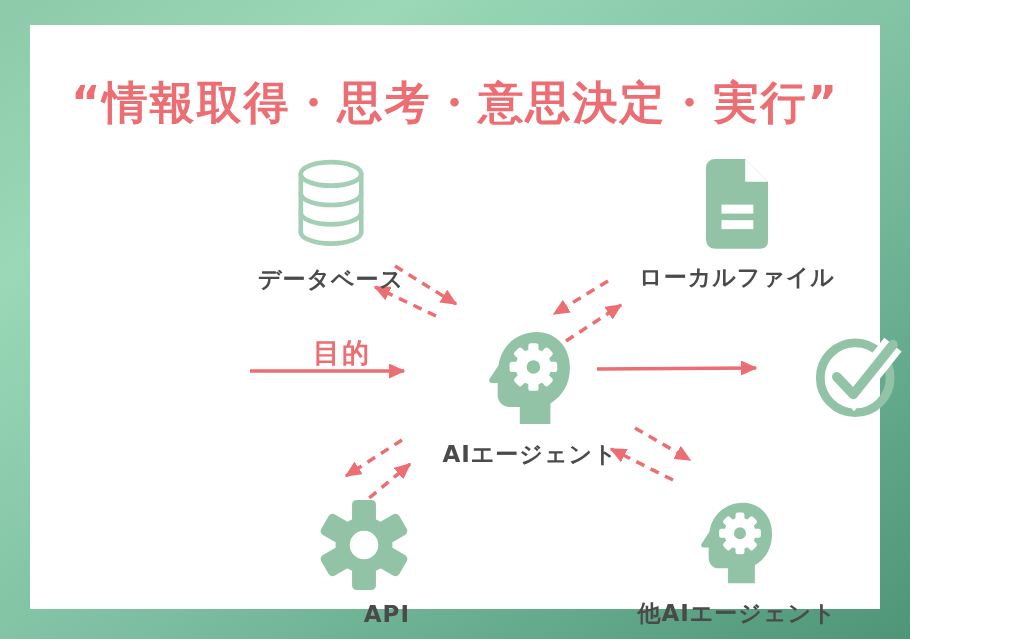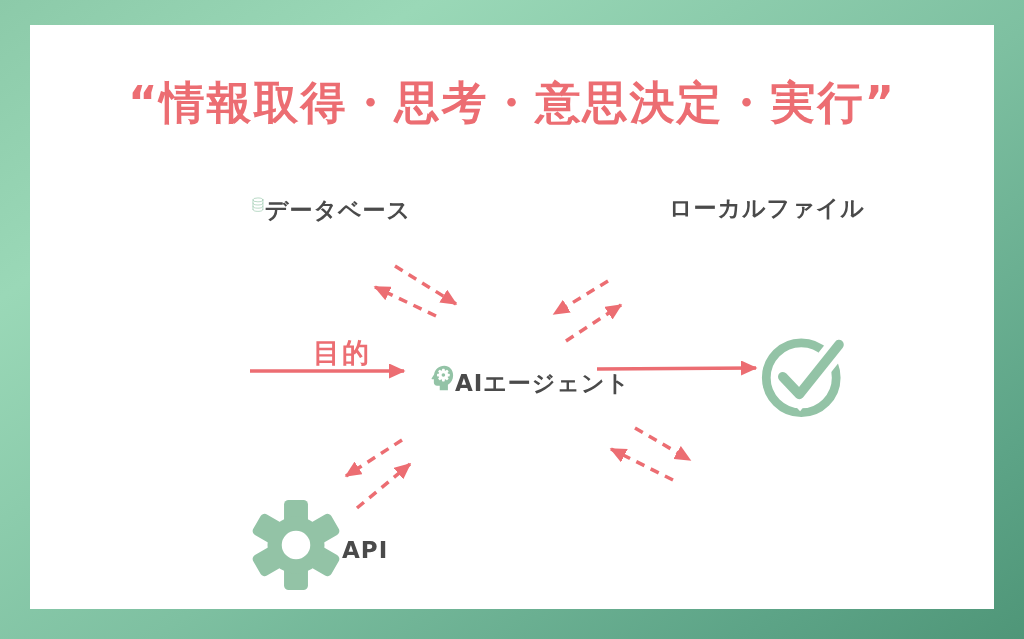--- a/index.html
+++ b/index.html
@@ -5,46 +5,46 @@
   :root{
     --accent-red:#ec6d72;
     --icon-green:#93c3a6;
     --icon-green-light:#a4ceb5;
     --label-gray:#4a4a4a;
     --card-bg:#ffffff;
   }
   *{margin:0;padding:0;box-sizing:border-box;}
   body{font-family:"DejaVu Sans","Liberation Sans",sans-serif;}
   .frame{
-    position:relative;width:1024px;height:639px;overflow:hidden;
+    position:relative;width:910px;height:639px;overflow:hidden;
     background:linear-gradient(145deg,#8ccaa9 0%,#9ad8b7 22%,#7ec0a1 55%,#5da487 85%,#4f9678 100%);
   }
   .card{
     position:absolute;left:30px;top:25px;right:30px;bottom:30px;
     background:var(--card-bg);
   }
   .canvas{position:absolute;inset:0;}
   .title{
     position:absolute;left:0;right:0;top:48px;
     text-align:center;font-size:45px;font-weight:800;letter-spacing:2px;
     color:var(--accent-red);white-space:nowrap;
   }
   .node{
-    position:absolute;display:flex;flex-direction:row;align-items:center;
+    position:absolute;display:flex;flex-direction:column;align-items:center;
   }
   .node .label{
     margin-top:10px;font-size:23px;font-weight:700;letter-spacing:1px;
     color:var(--label-gray);white-space:nowrap;text-align:center;
   }
   .node-database{left:221px;top:131px;width:160px;}
-  .node-file{left:607px;top:129px;width:200px;gap:32px;}
+  .node-file{left:607px;top:129px;width:200px;}
   .node-user{left:104px;top:324px;width:160px;}
   .node-agent{left:400px;top:302px;width:200px;}
   .node-action{left:728px;top:304px;width:200px;}
-  .node-api{left:220px;top:474px;width:160px;}
+  .node-api{left:220px;top:474px;width:160px;align-items:flex-end;}
   .node-other{left:582px;top:473px;width:250px;}
   .purpose{
     position:absolute;left:283px;top:310px;width:90px;text-align:left;
     font-size:27px;font-weight:800;color:var(--accent-red);letter-spacing:2px;
   }
   .arrows{position:absolute;inset:0;pointer-events:none;}
   .arrows line{stroke:var(--accent-red);stroke-width:3.5;}
   .arrows line.dash{stroke-dasharray:9 7;}
   .ic-green{color:var(--icon-green);}
   .ic-green-light{color:var(--icon-green-light);}
@@ -136,18 +136,32 @@
             <rect x="37" y="1" width="26" height="98" rx="5"></rect>
             <rect x="37" y="1" width="26" height="98" rx="5" transform="rotate(60 50 50)"></rect>
             <rect x="37" y="1" width="26" height="98" rx="5" transform="rotate(120 50 50)"></rect>
             <circle cx="50" cy="50" r="31"></circle>
           </g>
           <circle cx="50" cy="50" r="15.5" fill="#ffffff"></circle>
         </svg>
         <div class="label">API</div>
       </div>
 
+      <div class="node node-other">
+        <svg width="82" height="90" viewBox="0 0 110 120" class="ic-green">
+          <path fill="currentColor" d="M63 6 C39 6 21 23 18 45 L7.5 61 C6 63.5 7.6 66 10.5 66 H17 V80 C17 88 23 94 31 94 H43 V114 H79 V90 C94 81 102 66 102 48 C102 23 85 6 63 6 Z"></path>
+          <g fill="#ffffff">
+            <rect x="53" y="19" width="12" height="56" rx="3"></rect>
+            <rect x="53" y="19" width="12" height="56" rx="3" transform="rotate(45 59 47)"></rect>
+            <rect x="53" y="19" width="12" height="56" rx="3" transform="rotate(90 59 47)"></rect>
+            <rect x="53" y="19" width="12" height="56" rx="3" transform="rotate(135 59 47)"></rect>
+            <circle cx="59" cy="47" r="21"></circle>
+          </g>
+          <circle cx="59" cy="47" r="8" fill="currentColor"></circle>
+        </svg>
+        <div class="label">他AIエージェント</div>
+      </div>
 
       <div class="purpose">目的</div>
 
     </div>
   </div>
 </div>
 
 </body></html>

